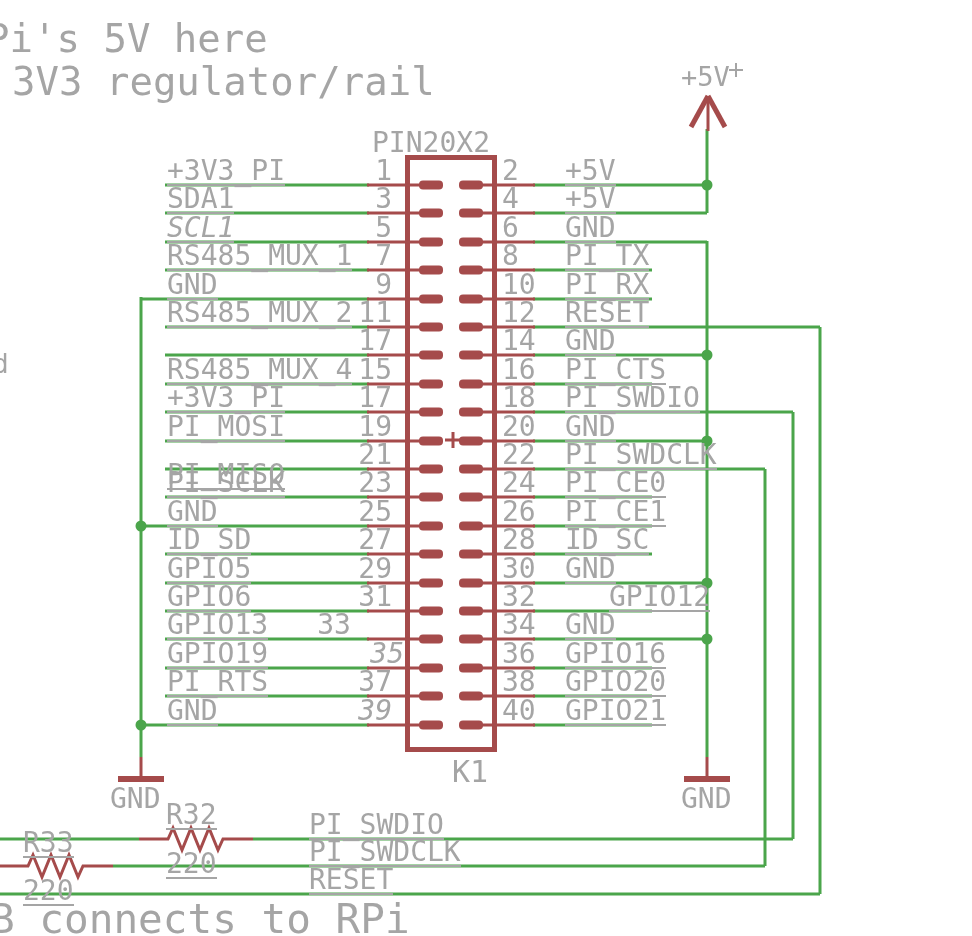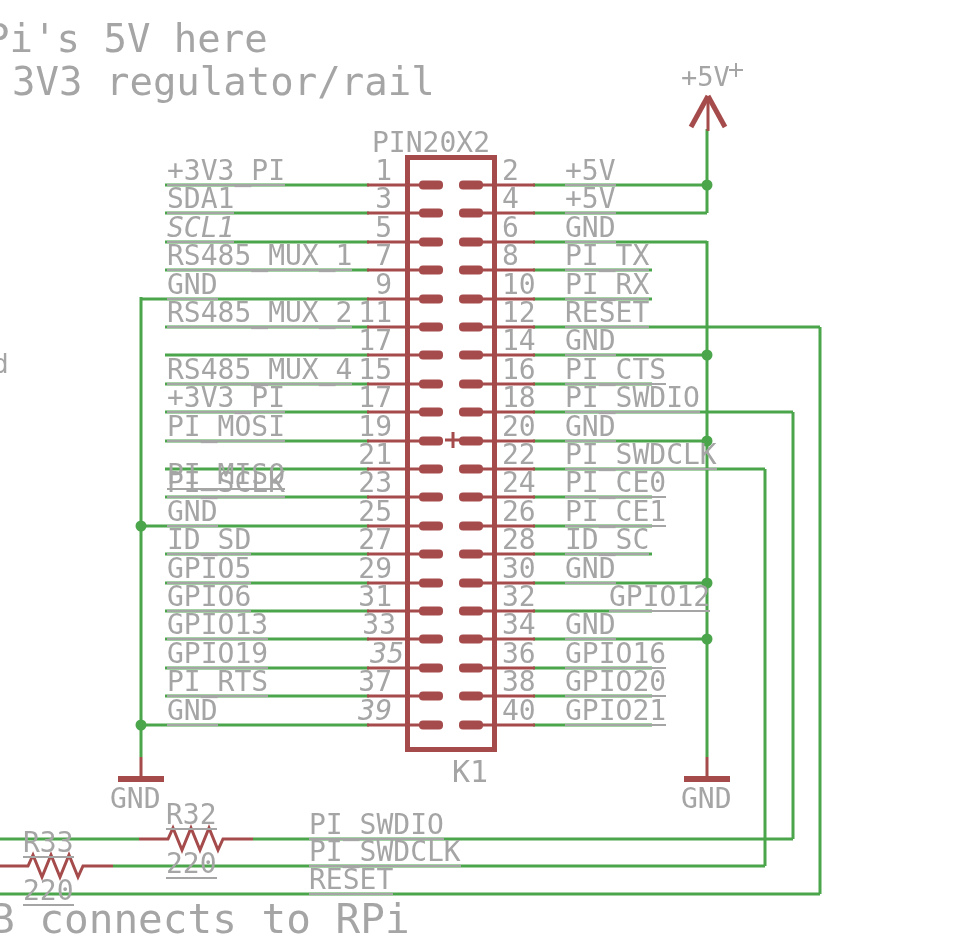--- a/index.html
+++ b/index.html
@@ -281,21 +281,21 @@
     <div class="lbl net" style="left: 565px; top: 527px;">ID_SC</div>
     <div class="lbl net" style="left: 167px; top: 556px;">GPIO5</div>
     <div class="lbl numl" style="left: 300px; top: 556px;">29</div>
     <div class="lbl " style="left: 502px; top: 556px;">30</div>
     <div class="lbl net" style="left: 565px; top: 556px;">GND</div>
     <div class="lbl net" style="left: 167px; top: 584px;">GPIO6</div>
     <div class="lbl numl" style="left: 300px; top: 584px;">31</div>
     <div class="lbl " style="left: 502px; top: 584px;">32</div>
     <div class="lbl net" style="left: 565px; top: 584px; margin-left: 44px;">GPIO12</div>
     <div class="lbl net" style="left: 167px; top: 612px;">GPIO13</div>
-    <div class="lbl numl" style="left: 304px; top: 612px;">33</div>
+    <div class="lbl numl" style="left: 288px; top: 612px; text-align: center;">33</div>
     <div class="lbl " style="left: 502px; top: 612px;">34</div>
     <div class="lbl net" style="left: 565px; top: 612px;">GND</div>
     <div class="lbl net" style="left: 167px; top: 641px;">GPIO19</div>
     <div class="lbl numl" style="left: 312px; top: 641px; font-style: italic;">35</div>
     <div class="lbl " style="left: 502px; top: 641px;">36</div>
     <div class="lbl net" style="left: 565px; top: 641px;">GPIO16</div>
     <div class="lbl net" style="left: 167px; top: 669px;">PI_RTS</div>
     <div class="lbl numl" style="left: 300px; top: 669px;">37</div>
     <div class="lbl " style="left: 502px; top: 669px;">38</div>
     <div class="lbl net" style="left: 565px; top: 669px;">GPIO20</div>

